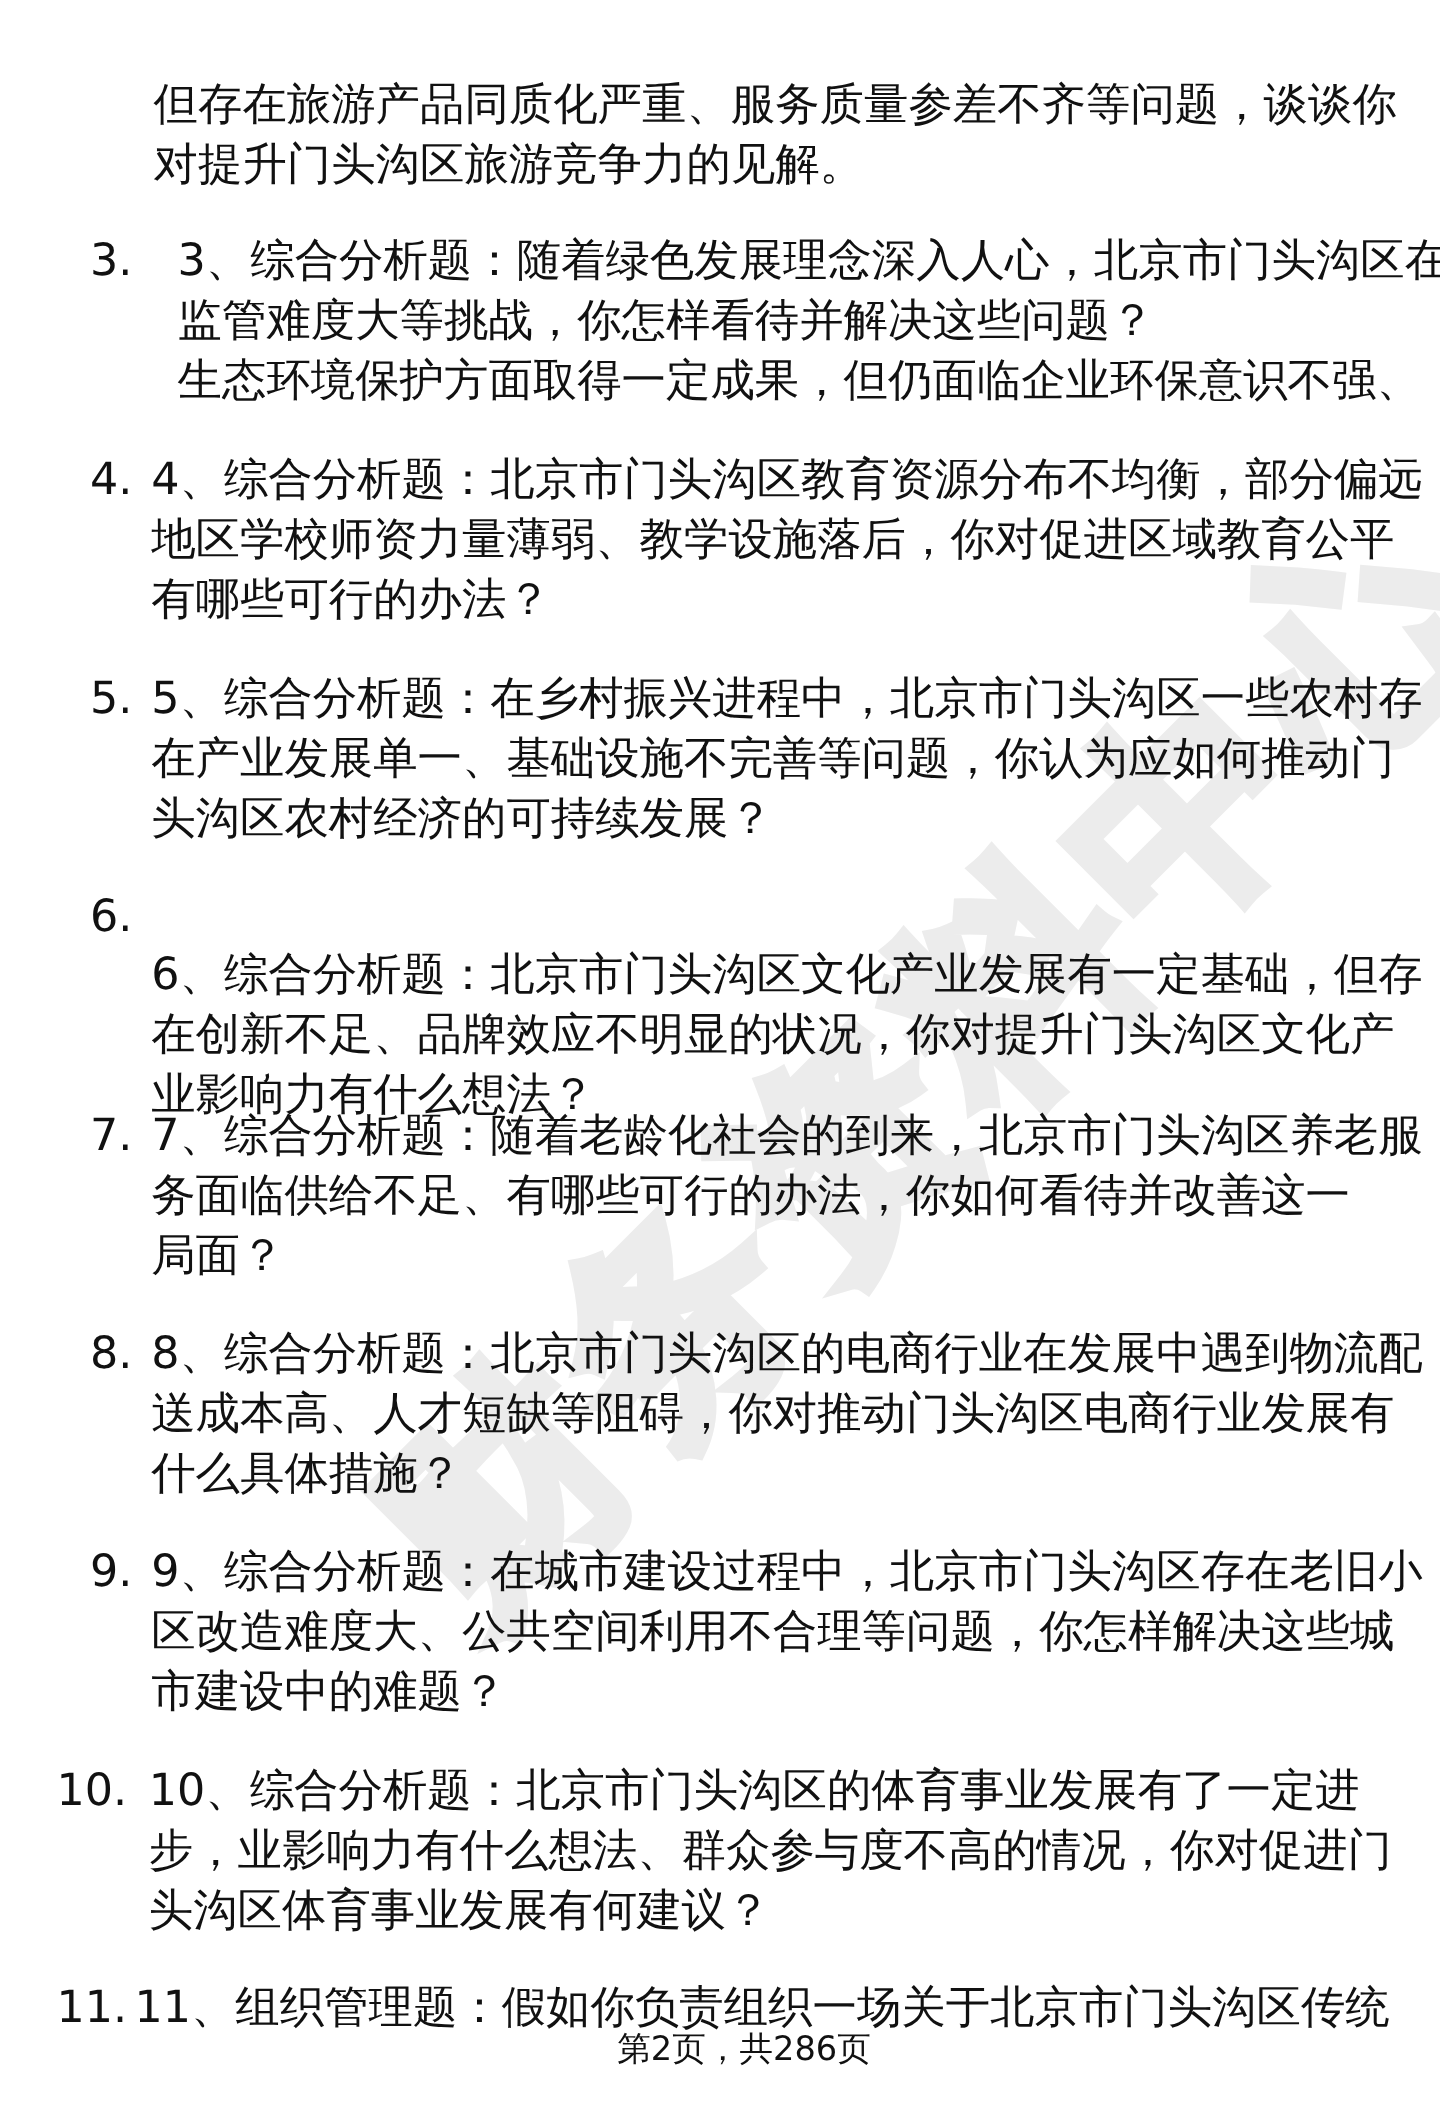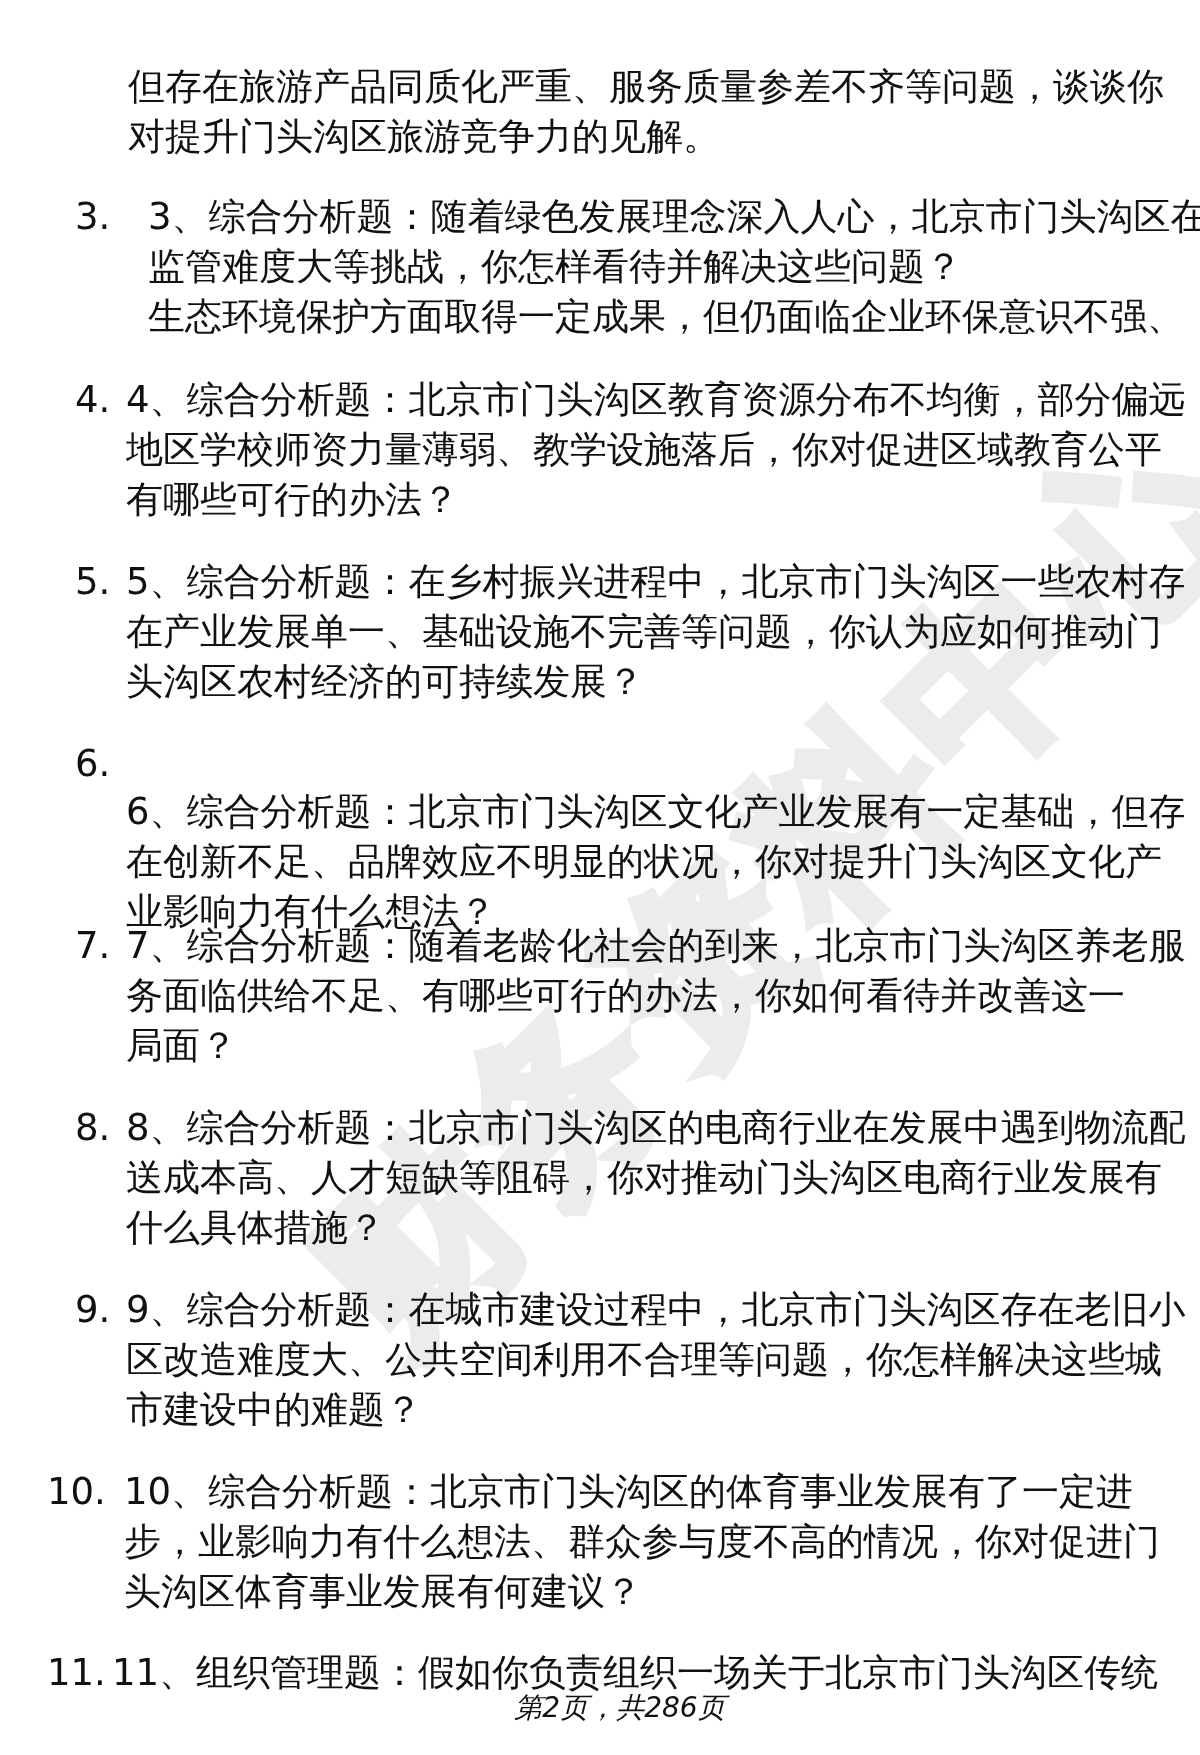--- a/index.html
+++ b/index.html
@@ -19,21 +19,21 @@
   .item { position: absolute; left: 0; width: 1200px; }
   .num {
     position: absolute; top: 0; font-size: 37px; line-height: 50px; white-space: nowrap;
   }
   .lines { position: absolute; top: 0; }
   .line {
     display: block; font-size: 37px; line-height: 50px; height: 50px; white-space: nowrap;
   }
   .footer {
     position: absolute; left: 0; width: 1200px; top: 1690px; text-align: center;
-    font-size: 28px; line-height: 36px; padding-left: 40px; box-sizing: border-box; font-style: italic;
+    font-size: 28px; line-height: 36px; padding-left: 40px; box-sizing: border-box;
   }
 </style>
 </head>
 <body>
 
 <div class="watermark">财务资料中心</div>
 
 <div class="page">
 
   <div class="item" style="top:62px;">

